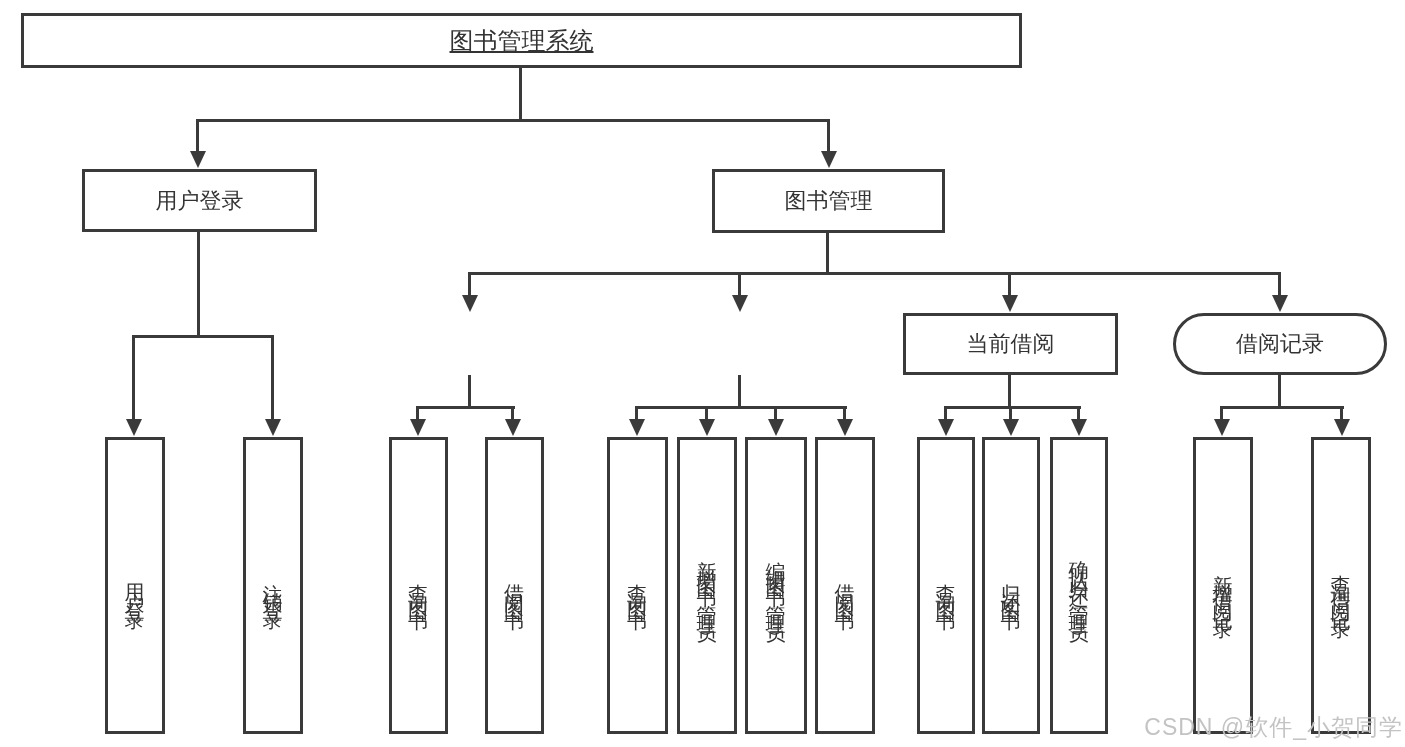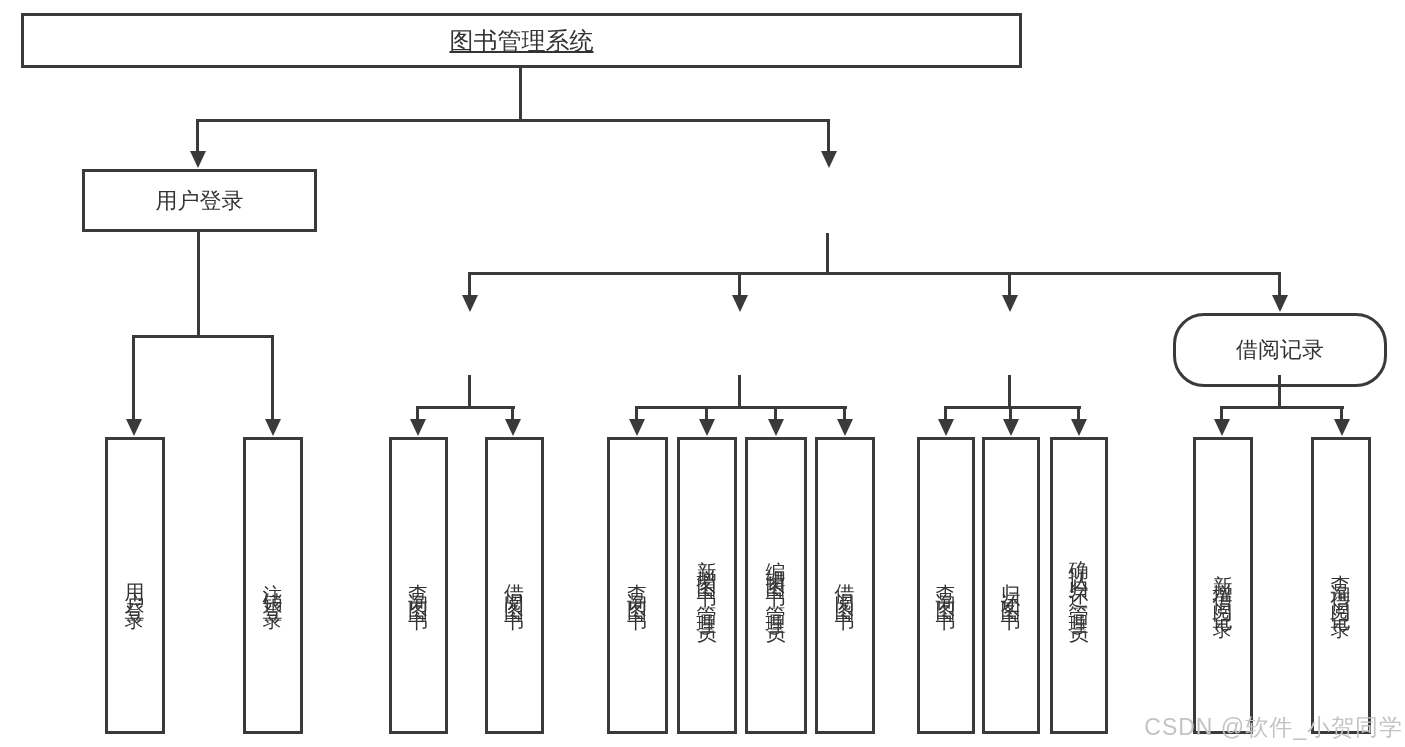--- a/index.html
+++ b/index.html
@@ -72,40 +72,46 @@
   <div class="hline" style="left:196px;top:119px;width:634px;"></div>
 
   <div class="vline" style="left:196px;top:119px;height:33px;"></div>
   <div class="ahead" style="left:190px;top:151px;"></div>
   <div class="vline" style="left:827px;top:119px;height:33px;"></div>
   <div class="ahead" style="left:821px;top:151px;"></div>
 
   <div class="node lvl2" style="left:82px;top:169px;width:235px;height:63px;">
     <span>用户登录</span>
   </div>
+  <div class="node lvl2" style="left:712px;top:169px;width:233px;height:64px;">
+    <span>图书管理</span>
+  </div>
 
   <div class="vline" style="left:197px;top:232px;height:103px;"></div>
   <div class="hline" style="left:132px;top:335px;width:142px;"></div>
   <div class="vline" style="left:132px;top:335px;height:85px;"></div>
   <div class="ahead" style="left:126px;top:419px;"></div>
   <div class="vline" style="left:271px;top:335px;height:85px;"></div>
   <div class="ahead" style="left:265px;top:419px;"></div>
 
   <div class="vline" style="left:826px;top:233px;height:39px;"></div>
   <div class="hline" style="left:468px;top:272px;width:813px;"></div>
   <div class="vline" style="left:468px;top:272px;height:24px;"></div>
   <div class="ahead" style="left:462px;top:295px;"></div>
   <div class="vline" style="left:738px;top:272px;height:24px;"></div>
   <div class="ahead" style="left:732px;top:295px;"></div>
   <div class="vline" style="left:1008px;top:272px;height:24px;"></div>
   <div class="ahead" style="left:1002px;top:295px;"></div>
   <div class="vline" style="left:1278px;top:272px;height:24px;"></div>
   <div class="ahead" style="left:1272px;top:295px;"></div>
 
-  <div class="node lvl3" style="left:1173px;top:313px;width:214px;height:74px;border-radius:31px;">
+  <div class="node lvl3" style="left:903px;top:313px;width:215px;height:62px;">
+    <span>当前借阅</span>
+  </div>
+  <div class="node lvl3" style="left:1173px;top:313px;width:214px;height:62px;border-radius:31px;">
     <span>借阅记录</span>
   </div>
 
   <div class="vline" style="left:468px;top:375px;height:31px;"></div>
   <div class="hline" style="left:416px;top:406px;width:99px;"></div>
   <div class="vline" style="left:416px;top:406px;height:14px;"></div>
   <div class="ahead" style="left:410px;top:419px;"></div>
   <div class="vline" style="left:511px;top:406px;height:14px;"></div>
   <div class="ahead" style="left:505px;top:419px;"></div>
 

